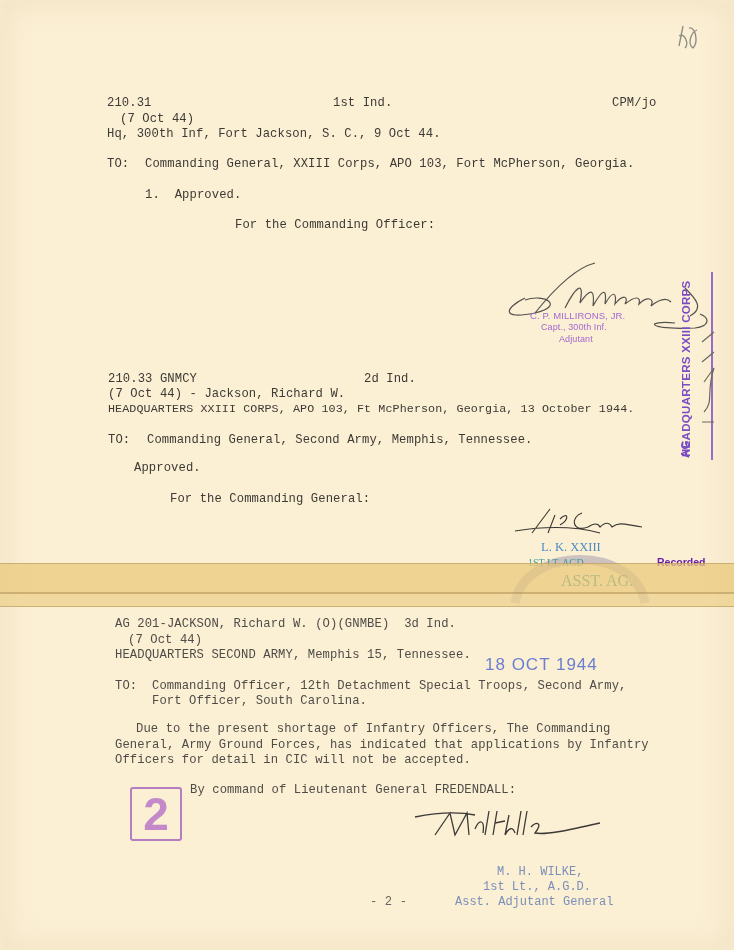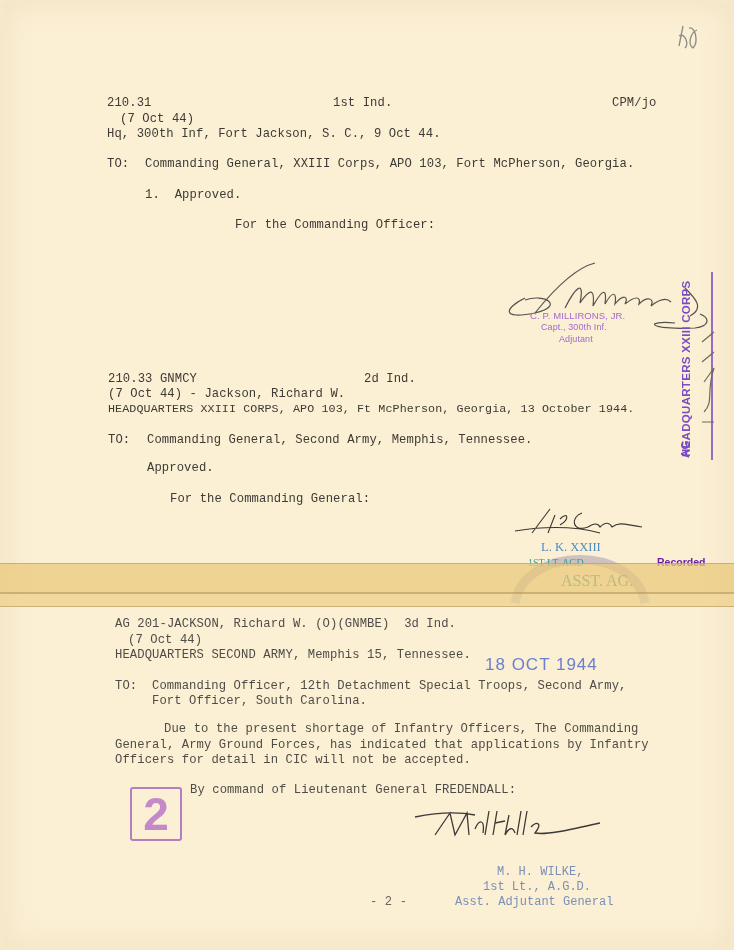--- a/index.html
+++ b/index.html
@@ -87,21 +87,21 @@
   <line x1="12" y1="0" x2="12" y2="188" stroke="#7a4dc4" stroke-width="1.6"></line>
   <path d="M2 70 L14 60 M2 90 L14 80 M4 110 L14 96 C6 120 14 130 4 140 M2 150 L14 150" stroke="#6c6a60" stroke-width="1.2" fill="none"></path>
 </svg>
 
 <div class="t" style="left:108px;top:372px">210.33 GNMCY</div>
 <div class="t" style="left:364px;top:372px">2d Ind.</div>
 <div class="t" style="left:108px;top:387px">(7 Oct 44) - Jackson, Richard W.</div>
 <div class="t" style="left:108px;top:402px;font-size:11.7px">HEADQUARTERS XXIII CORPS, APO 103, Ft McPherson, Georgia, 13 October 1944.</div>
 <div class="t" style="left:108px;top:433px">TO:</div>
 <div class="t" style="left:147px;top:433px">Commanding General, Second Army, Memphis, Tennessee.</div>
-<div class="t" style="left:147px;top:461px">Approved.</div>
+<div class="t" style="left:134px;top:461px">Approved.</div>
 <div class="t" style="left:170px;top:492px">For the Commanding General:</div>
 
 <svg class="sig" style="left:510px;top:505px" width="140" height="35" viewBox="0 0 140 35">
   <path d="M40 4 L22 28 M5 26 C30 22 60 20 90 28 M45 10 L38 28 M50 14 C58 6 60 14 50 20 M72 8 C60 12 62 28 78 22 C84 18 88 18 90 22 C96 16 100 18 102 22 C110 16 116 20 132 22" stroke="#3b3834" stroke-width="1.1" fill="none"></path>
 </svg>
 
 <svg class="sig" style="left:505px;top:535px" width="150" height="70" viewBox="0 0 150 70">
   <path d="M10 68 C20 10 130 10 140 68" stroke="rgba(150,140,170,0.45)" stroke-width="9" fill="none"></path>
 </svg>
 <div class="olson" style="left:541px;top:540px;font-size:12.5px">L. K. XXIII</div>
@@ -112,21 +112,21 @@
 <div class="tape" style="top:563px;height:28px"></div>
 <div class="tape" style="top:593px;height:12px;background:rgba(236,208,140,0.75)"></div>
 
 <div class="t faint" style="left:115px;top:617px">AG 201-JACKSON, Richard W. (O)(GNMBE)  3d Ind.</div>
 <div class="t faint" style="left:128px;top:633px">(7 Oct 44)</div>
 <div class="t faint" style="left:115px;top:648px">HEADQUARTERS SECOND ARMY, Memphis 15, Tennessee.</div>
 <div class="datestamp">18 OCT 1944</div>
 <div class="t faint" style="left:115px;top:679px">TO:</div>
 <div class="t faint" style="left:152px;top:679px">Commanding Officer, 12th Detachment Special Troops, Second Army,</div>
 <div class="t faint" style="left:152px;top:694px">Fort Officer, South Carolina.</div>
-<div class="t faint" style="left:164px;top:722px">Due to the present shortage of Infantry Officers, The Commanding</div>
+<div class="t faint" style="left:136px;top:722px">Due to the present shortage of Infantry Officers, The Commanding</div>
 <div class="t faint" style="left:115px;top:738px">General, Army Ground Forces, has indicated that applications by Infantry</div>
 <div class="t faint" style="left:115px;top:753px">Officers for detail in CIC will not be accepted.</div>
 <div class="num-stamp">2</div>
 <div class="t faint" style="left:190px;top:783px">By command of Lieutenant General FREDENDALL:</div>
 
 <svg class="sig" style="left:405px;top:805px" width="200" height="40" viewBox="0 0 200 40">
   <path d="M10 12 C40 6 60 8 70 10 M30 30 L45 8 L50 30 L62 8 L64 30 M70 24 C74 14 80 14 78 28 M84 6 L80 30 M92 6 L88 30 M90 18 L100 16 M104 10 L100 30 C104 22 108 22 110 28 M116 6 L112 30 M122 6 L118 30 M126 22 C132 16 138 18 130 28 C140 30 160 26 195 18" stroke="#3c3a36" stroke-width="1.3" fill="none"></path>
 </svg>
 <div class="wilke" style="left:497px;top:865px">M. H. WILKE,</div>
 <div class="wilke" style="left:483px;top:880px">1st Lt., A.G.D.</div>

